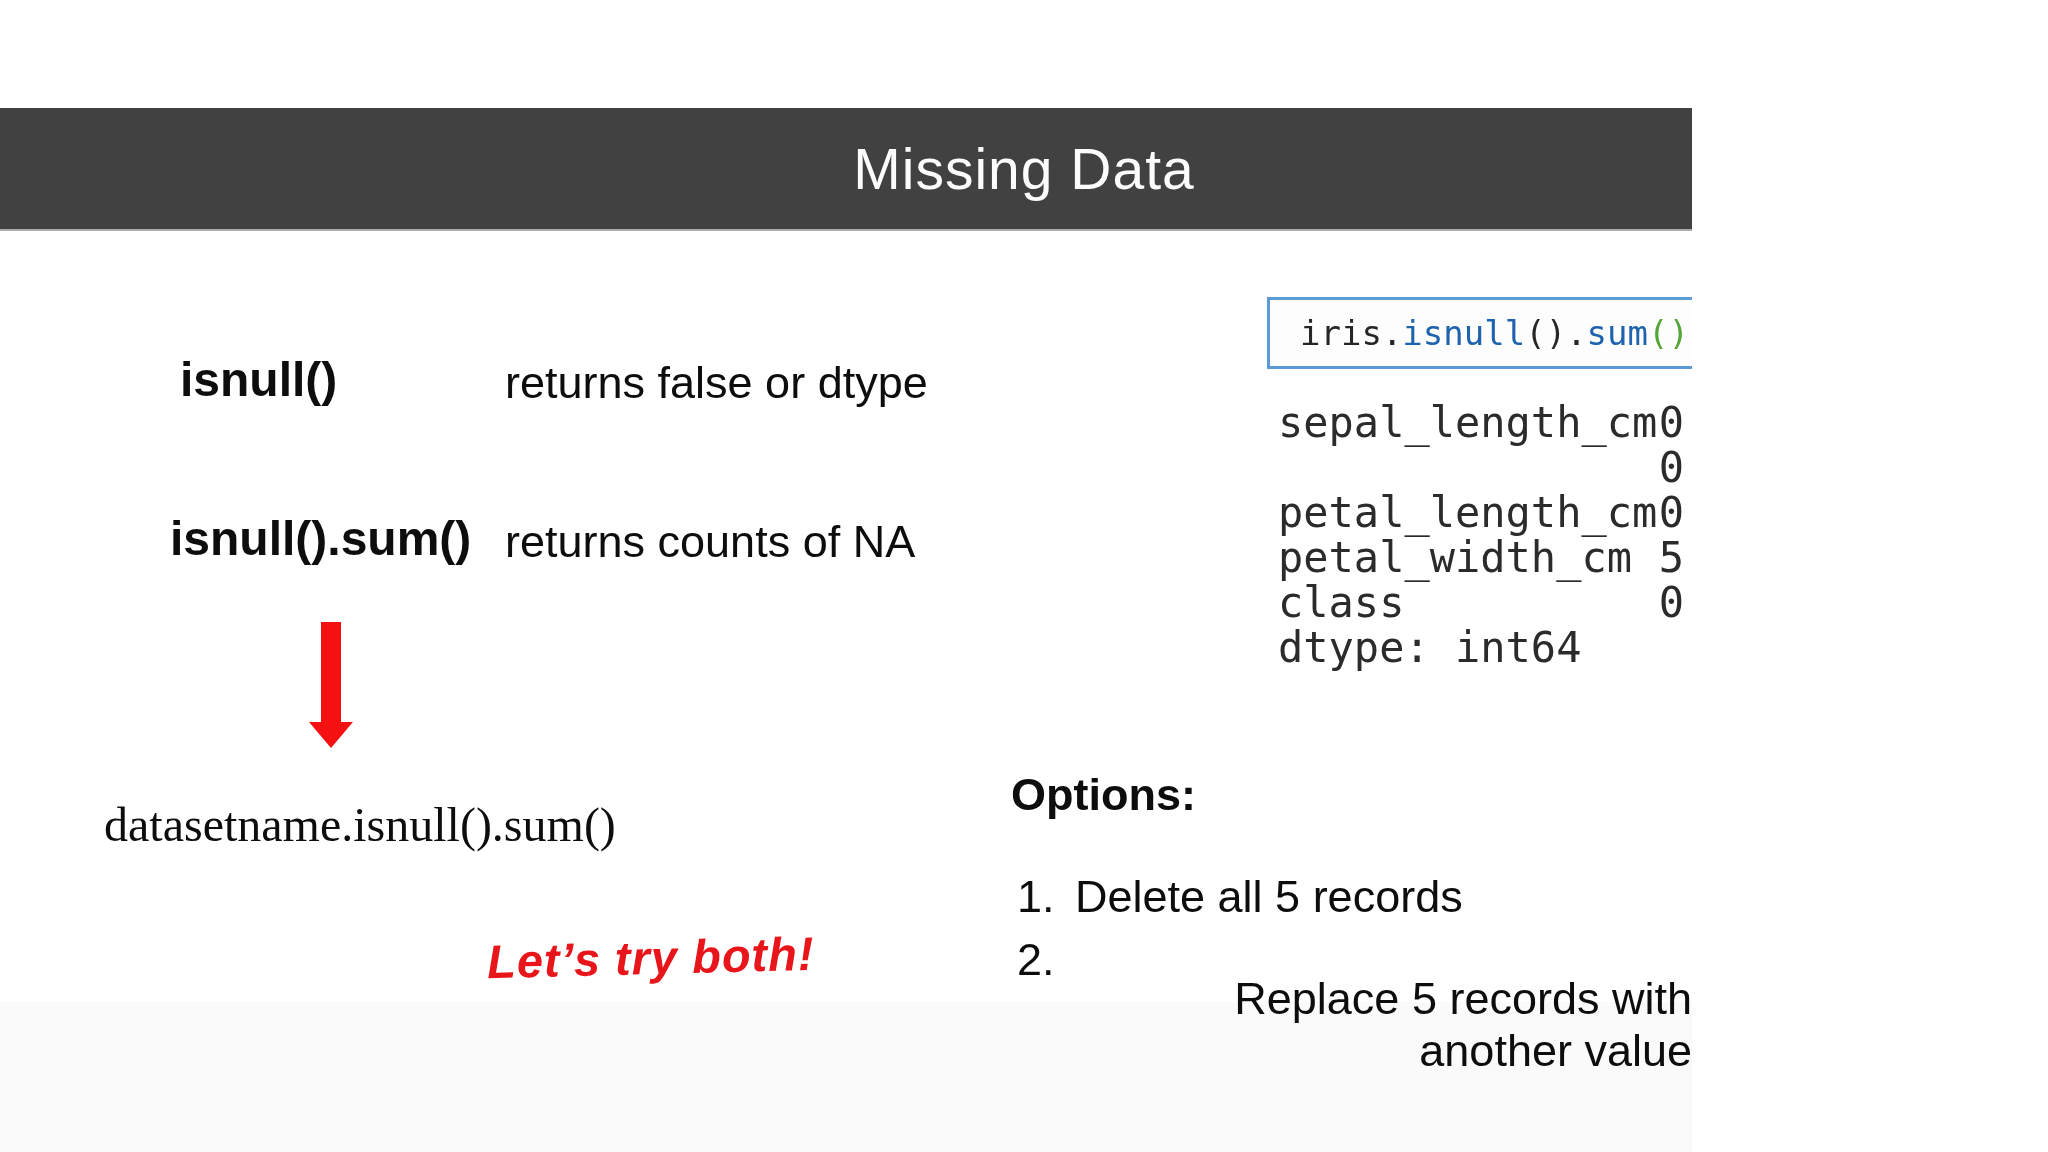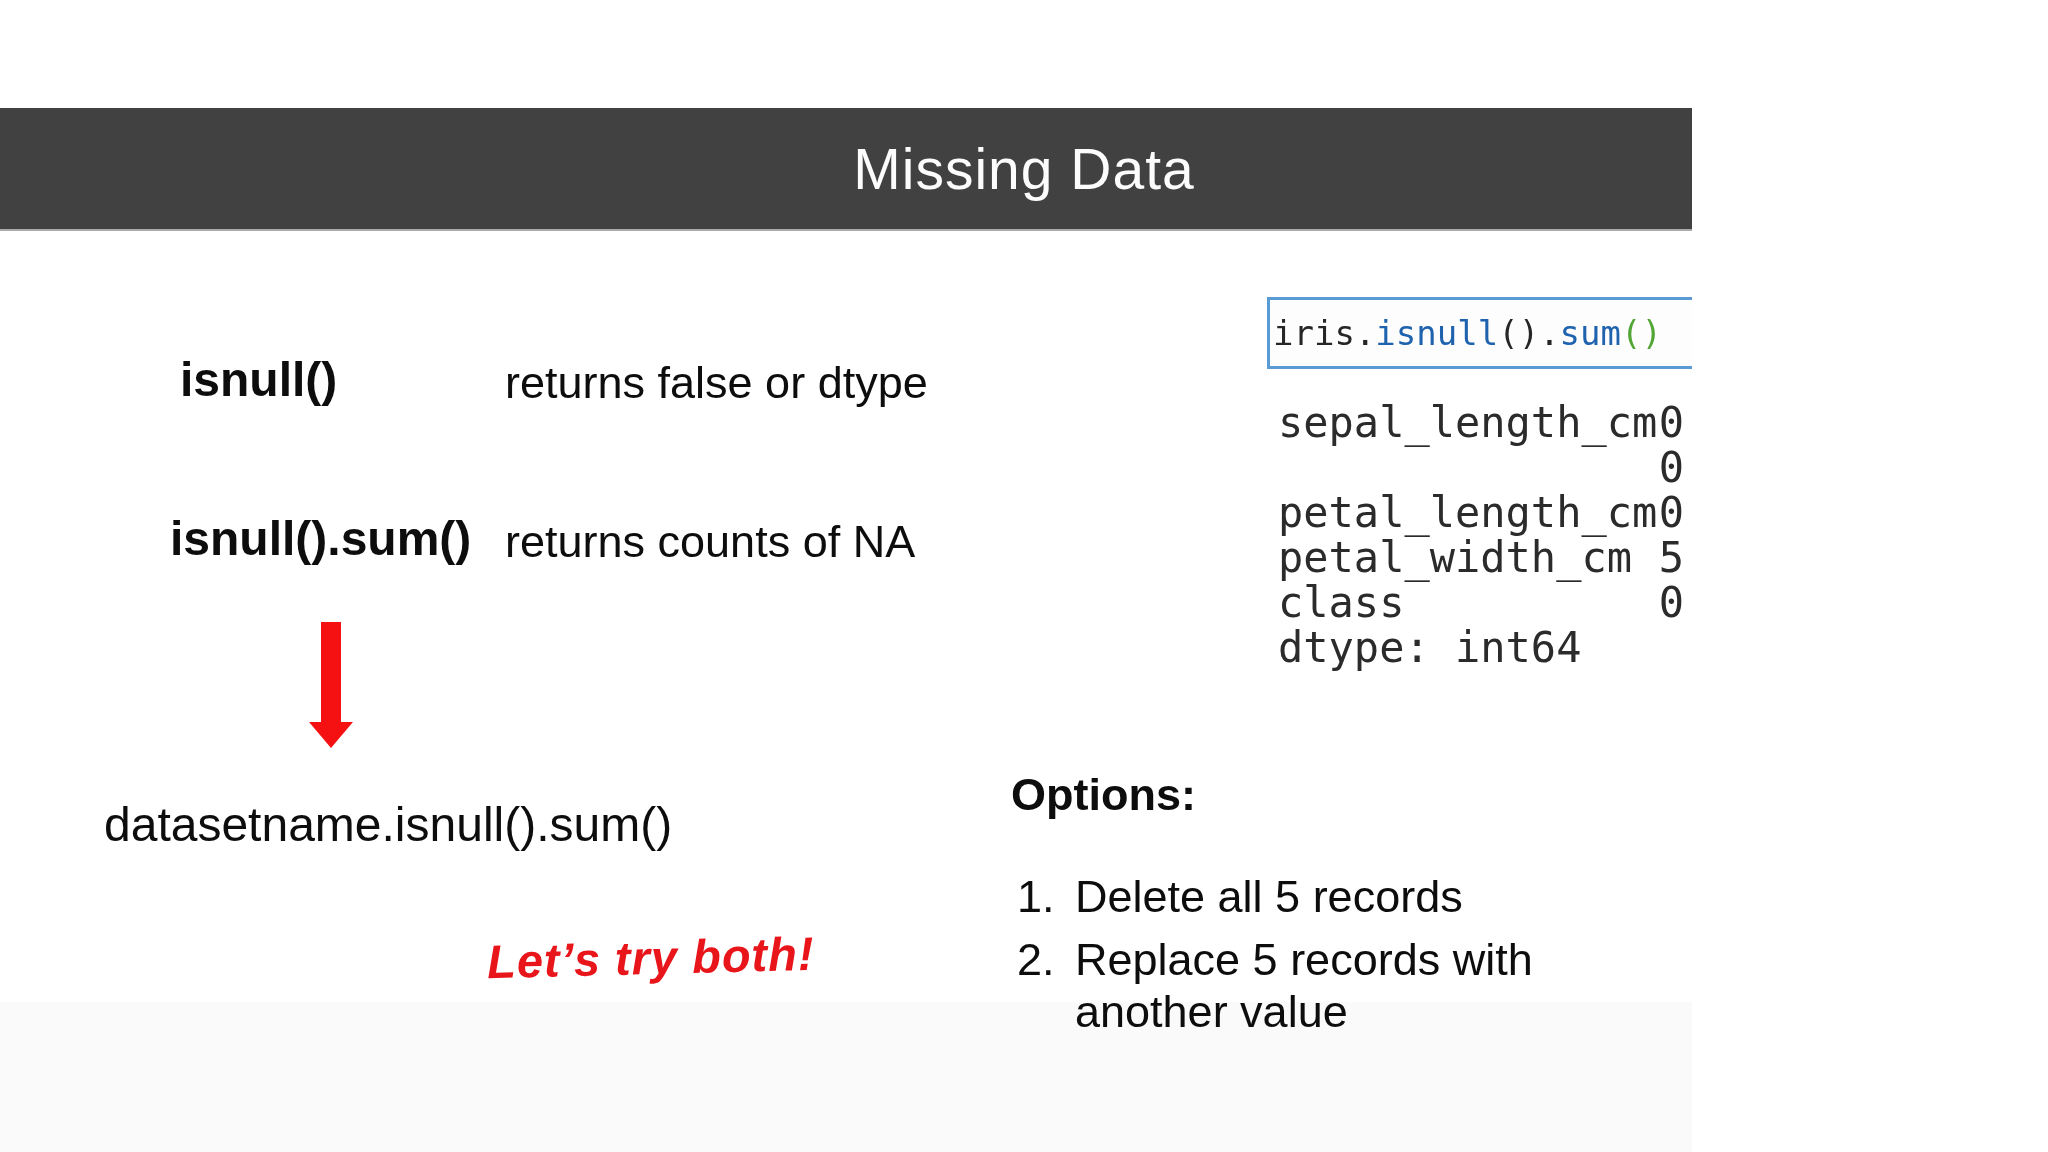--- a/index.html
+++ b/index.html
@@ -53,21 +53,21 @@
     transform:rotate(-1.5deg);
     letter-spacing:1px;
   }
   
   .code-box{
     position:absolute;left:1267px;top:297px;width:520px;height:72px;
     border:3px solid #5b9bd5;
     background:#fdfdfd;
     box-sizing:border-box;
     display:flex;align-items:center;
-    padding-left:3px;
+    padding-left:30px;
     font-family:"DejaVu Sans Mono", monospace;
     font-size:34px;
   }
   .tok-plain{color:#262626;}
   .tok-blue{color:#1f62ae;}
   .tok-green{color:#52a636;}
   
   .code-output{
     position:absolute;left:1278px;top:400px;width:406px;
     font-family:"DejaVu Sans Mono", monospace;
@@ -100,21 +100,21 @@
   <div class="abs desc" style="left:505px;top:357px;">returns false or dtype</div>
 
   <div class="abs term" style="left:170px;top:511px;">isnull().sum()</div>
   <div class="abs desc" style="left:505px;top:516px;">returns counts of NA</div>
 
   <div class="down-arrow">
     <div class="shaft"></div>
     <div class="head"></div>
   </div>
 
-  <div class="abs plain-code" style="left:104px;top:797px;">datasetname.isnull().sum()</div>
+  <div class="abs plain-code" style="left:104px;top:797px;font-family:Liberation Serif, serif;">datasetname.isnull().sum()</div>
 
   <div class="abs annotation" style="left:487px;top:930px;">Let’s try both!</div>
 
   <div class="code-box">
     <span class="tok-plain">iris.</span>
       <span class="tok-blue">isnull</span>
       <span class="tok-plain">().</span>
       <span class="tok-blue">sum</span>
       <span class="tok-green">()</span>
   </div>
@@ -142,17 +142,17 @@
     <div class="row">
       <span>dtype: int64</span>
     </div>
   </div>
 
   <div class="abs options-heading" style="left:1011px;top:769px;">Options:</div>
 
   <div class="list-num" style="left:1017px;top:871px;">1.</div>
   <div class="list-text" style="left:1075px;top:871px;">Delete all 5 records</div>
   <div class="list-num" style="left:1017px;top:934px;">2.</div>
-  <div class="list-text" style="left:1075px;top:934px;">Replace 5 records with another value</div>
+  <div class="list-text" style="left:1075px;top:973px;text-align:right;">Replace 5 records with another value</div>
 
   <div class="page-number">34</div>
 
 </div>
 
 </body></html>

